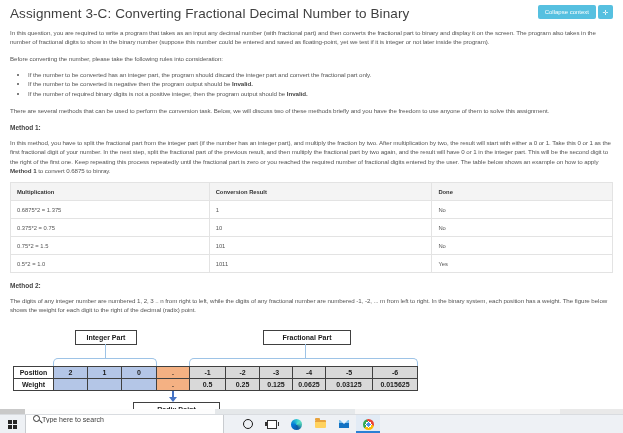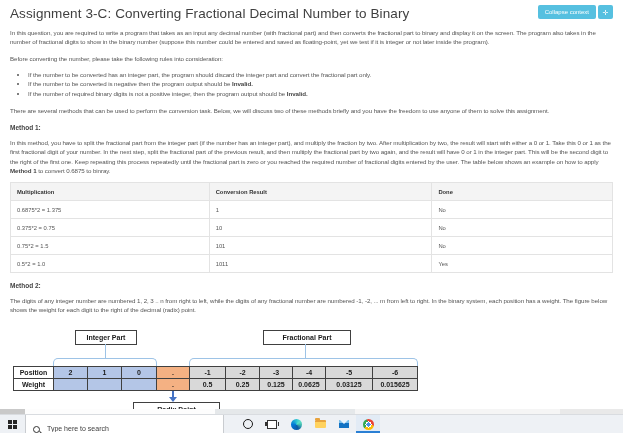--- a/index.html
+++ b/index.html
@@ -57,21 +57,21 @@
   .seg-thumb{left:25px;width:190px;background:#fdfdfd;}
   .seg-a{left:215px;width:140px;background:#e5e8ea;}
   .seg-b{left:560px;right:0;background:#e9e9e9;}
   
   .taskbar{position:absolute;left:0;right:0;bottom:0;height:18px;background:#eef1f5;
     border-top:1px solid #d9dce0;display:flex;align-items:stretch;}
   .start-btn{width:25px;display:flex;align-items:center;justify-content:center;cursor:pointer;}
   .win-logo{width:4px;height:4px;background:#262626;
     box-shadow:5px 0 0 #262626,0 5px 0 #262626,5px 5px 0 #262626;margin:-5px 5px 0 0;}
   .search-box{width:190px;background:#fff;border:1px solid #c9ccd0;border-top:none;border-bottom:none;
-    display:flex;align-items:flex-end;gap:5px;padding-left:7px;}
+    display:flex;align-items:flex-start;padding-left:7px;}
   .mag{width:5px;height:5px;border:1px solid #333;border-radius:50%;position:relative;flex:none;}
   .mag::after{content:"";position:absolute;width:3.5px;height:1px;background:#333;
     transform:rotate(45deg);right:-3px;bottom:-1px;}
   .search-input{border:0;outline:0;background:transparent;font-size:7px;color:#444;
     font-family:inherit;width:150px;}
   .search-input::placeholder{color:#3c3c3c;}
   .tb-icons{display:flex;margin-left:12px;}
   .tb-icon{width:24px;display:flex;align-items:center;justify-content:center;cursor:pointer;position:relative;}
   .tb-icon.active{background:#e2ebf5;box-shadow:inset 0 -2px 0 var(--active-underline);}
   .ico-cortana{width:8px;height:8px;border:1.4px solid #1a1a1a;border-radius:50%;}

